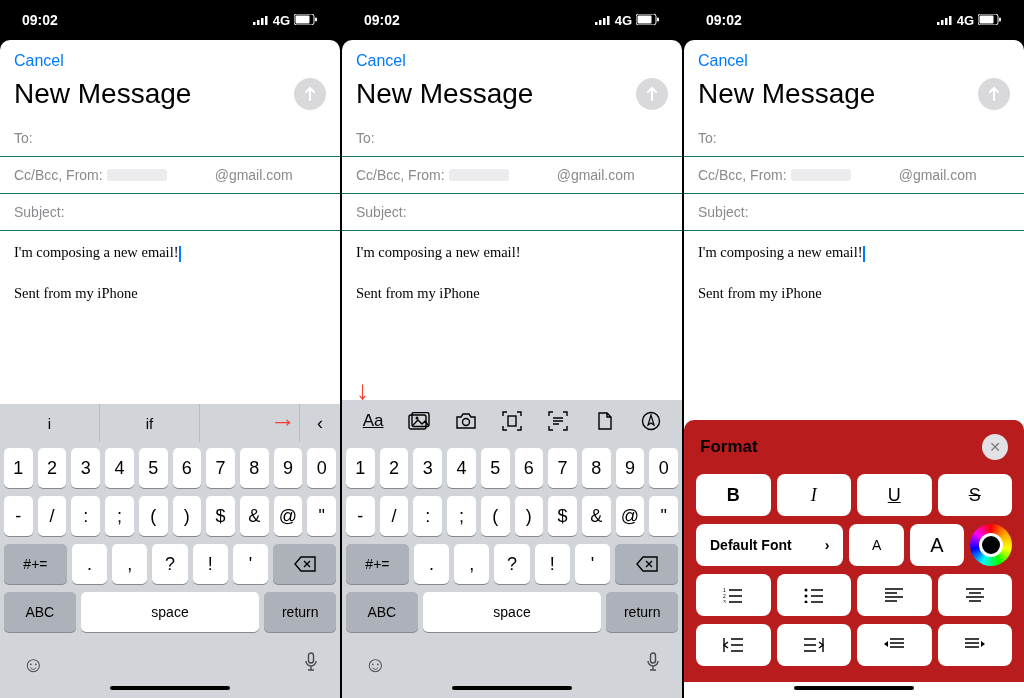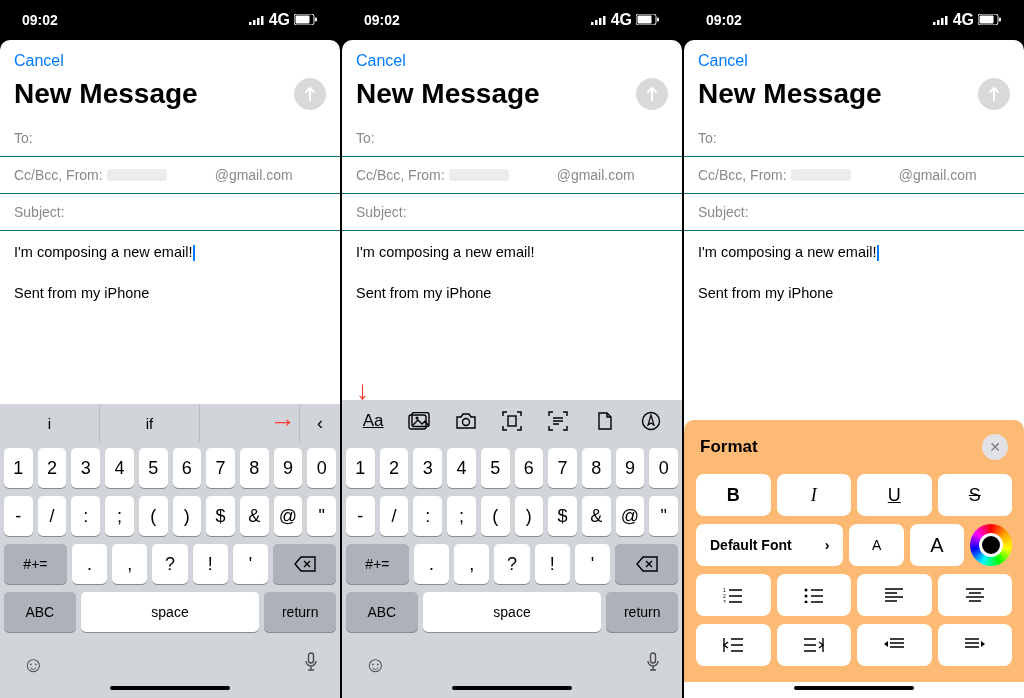--- a/index.html
+++ b/index.html
@@ -25,21 +25,21 @@
     height: 40px;
     display: flex;
     align-items: center;
     justify-content: space-between;
     padding: 0 22px;
     color: #fff;
     font-size: 14px;
     font-weight: 600;
   }
   .status-right { display: flex; align-items: center; gap: 4px; }
-  .fourg { font-size: 16px; font-weight: 600; }
+  .fourg { font-size: 13px; font-weight: 600; }
   .sheet {
     background: #fff;
     border-radius: 10px 10px 0 0;
     flex: 1;
     display: flex;
     flex-direction: column;
     overflow: hidden;
     position:relative;
   }
   .nav {
@@ -49,21 +49,21 @@
     color: #007aff;
     font-size: 16px;
     background:none;border:none;cursor:pointer;
   }
   .title-row {
     display:flex; align-items:center; justify-content:space-between;
     padding: 2px 14px 10px;
   }
   .title {
     font-size: 28px;
-    font-weight: 700;
+    font-weight: 400;
     color:#000;
   }
   .send-btn {
     width: 32px; height: 32px; border-radius: 50%;
     background: #d9d9db;
     display:flex;align-items:center;justify-content:center;
     border:none;cursor:pointer;
   }
   .field {
     padding: 10px 14px;
@@ -73,20 +73,21 @@
     display:flex;gap:4px;align-items:center;
   }
   .field .blur { background:#ececee; border-radius:3px; width:60px; height:12px; display:inline-block;}
   .field .val { color:#8a8a8e;margin-left:44px; }
   .body-area {
     padding: 12px 14px;
     font-size: 14.5px;
     color: #000;
     line-height: 1.3;
     flex:1;
+    font-family:Liberation Serif, serif;
   }
   .body-area p { margin-bottom: 22px; }
   .cursor { display:inline-block; width:1.5px; height:16px; background:#007aff; vertical-align:middle; margin-left:1px;}
   
   .arrow {
     position:absolute;
     font-size:26px;
     color:#ff3b30;
     z-index:50;
     font-weight:bold;
@@ -145,21 +146,21 @@
     display:flex;justify-content:space-between;align-items:center;
     padding:8px 22px 4px;
     background:#d1d4d9;
   }
   .kbd-bottom button{background:none;border:none;font-size:22px;cursor:pointer;color:#4a4a4c;}
   .home-ind { height:16px; background:#d1d4d9; display:flex;justify-content:center;align-items:flex-start;}
   .home-ind.white{background:#fff;}
   .home-bar { width:120px;height:4px;background:#000;border-radius:3px;margin-top:4px;}
   
   .format-panel {
-    background:#fdba74;
+    background:#b91c1c;
     border-radius:10px 10px 0 0;
     padding:14px 12px 8px;
   }
   .fmt-head {
     display:flex;justify-content:space-between;align-items:center;
     margin-bottom:14px;
     padding:0 4px;
   }
   .fmt-head h3{font-size:17px;font-weight:600;}
   .close-x{

